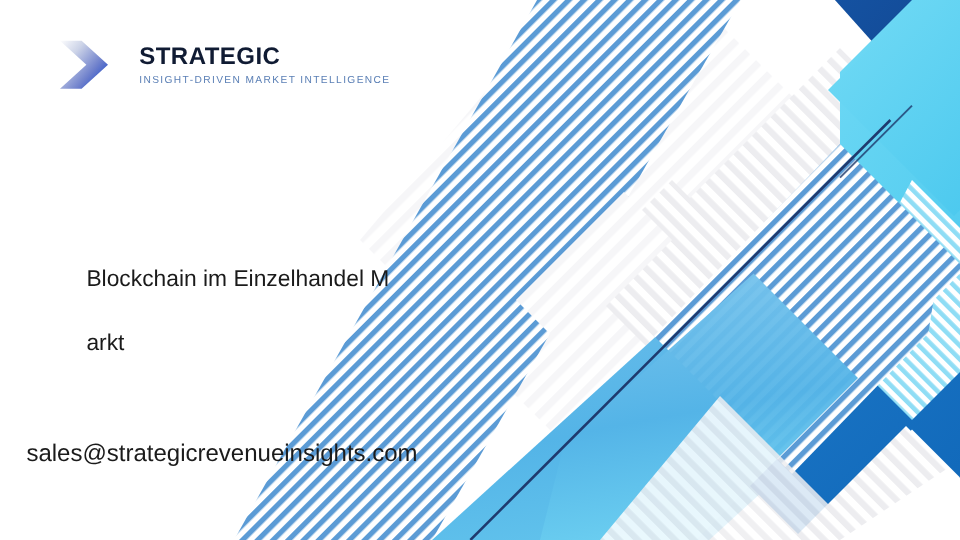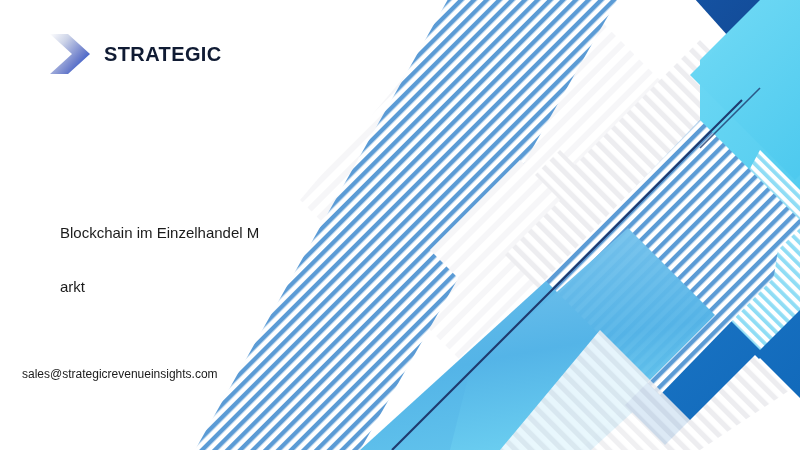--- a/index.html
+++ b/index.html
@@ -34,21 +34,21 @@
     display: block;
   }
 
   
   .logo {
     position: absolute;
     left: 48px;
     top: 30px;
     display: flex;
     align-items: center;
-    gap: 12px;
+    gap: 24px;
   }
   .logo-mark {
     width: 44px;
     height: 48px;
     flex: 0 0 auto;
   }
   .logo-text {
     display: flex;
     flex-direction: column;
     justify-content: center;
@@ -66,33 +66,33 @@
     margin-top: 4px;
     font-size: 8.5px;
     letter-spacing: 1.15px;
     color: #5A7FB5;
     white-space: nowrap;
   }
 
   
   .title {
     position: absolute;
-    left: 60px;
+    left: 72px;
     top: 206px;
     width: 330px;
-    font-size: 15px;
+    font-size: 19px;
     line-height: 54px;
     color: #1b1b1b;
     white-space: pre-line;
   }
   .email {
     position: absolute;
     left: 22px;
     top: 367px;
-    font-size: 12px;
+    font-size: 20px;
     color: #1b1b1b;
     white-space: nowrap;
   }
 </style>
 </head>
 <body>
 
 <div class="slide">
 
   <div class="art">
@@ -217,20 +217,21 @@
         <linearGradient id="gMarkLocal" x1="0" y1="0" x2="1" y2="0.85">
           <stop offset="0%" stop-color="#FDFDFE"></stop>
           <stop offset="30%" stop-color="#CDD4E8"></stop>
           <stop offset="70%" stop-color="#6E80CC"></stop>
           <stop offset="100%" stop-color="#1A46C8"></stop>
         </linearGradient>
       </defs>
     </svg>
     <div class="logo-text">
       <div class="logo-line1">STRATEGIC</div>
+      <div class="logo-tagline">INSIGHT-DRIVEN MARKET INTELLIGENCE</div>
     </div>
   </div>
 
   <div class="title">Blockchain im Einzelhandel M
 arkt</div>
 
   <div class="email">sales@strategicrevenueinsights.com</div>
 
 </div>
 

